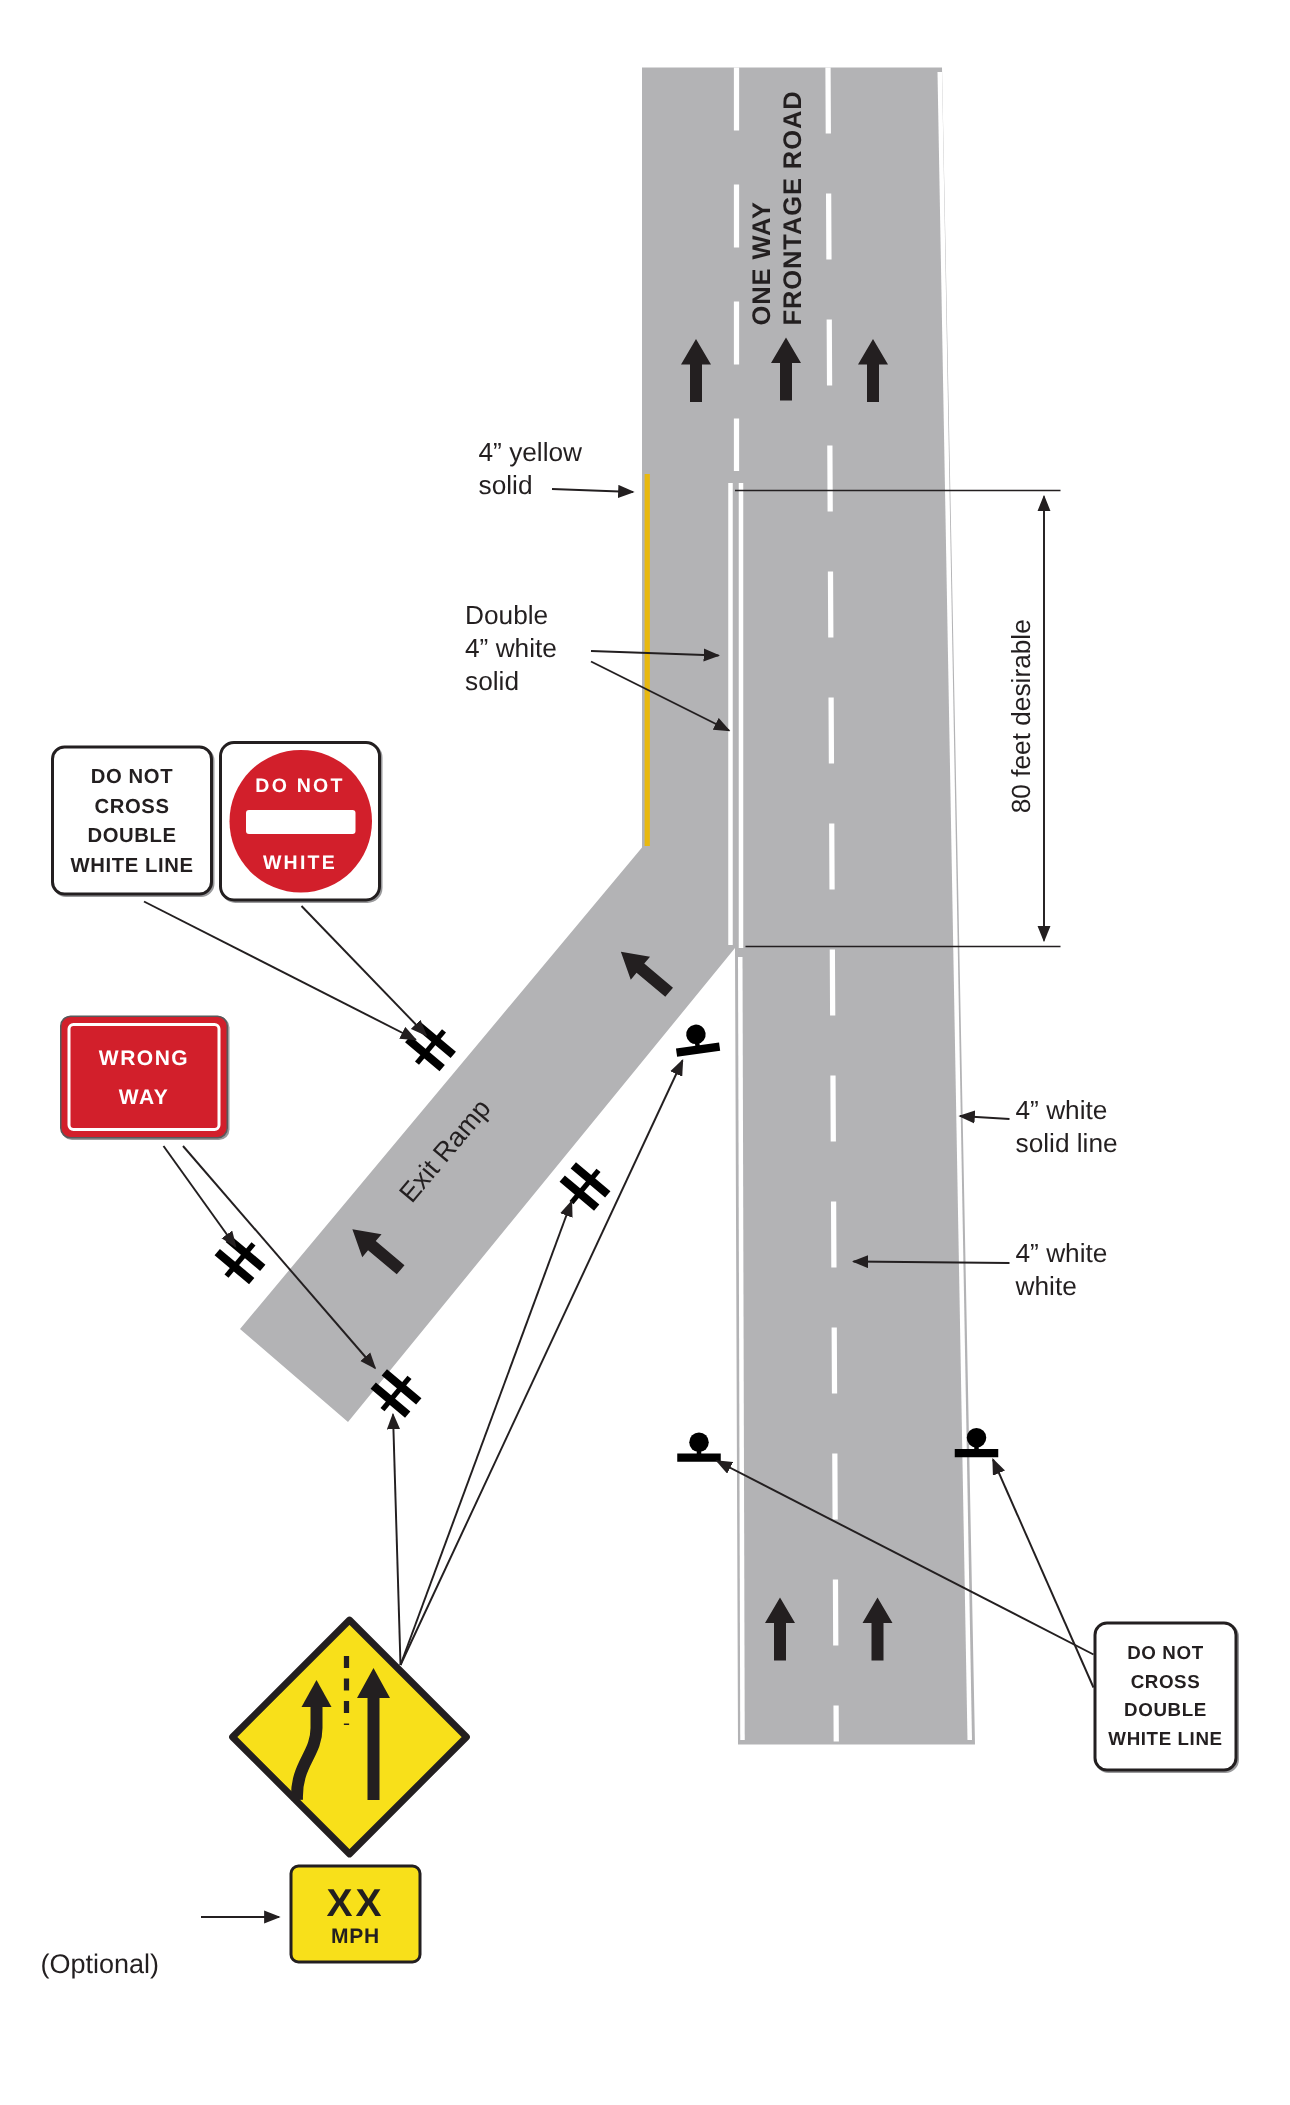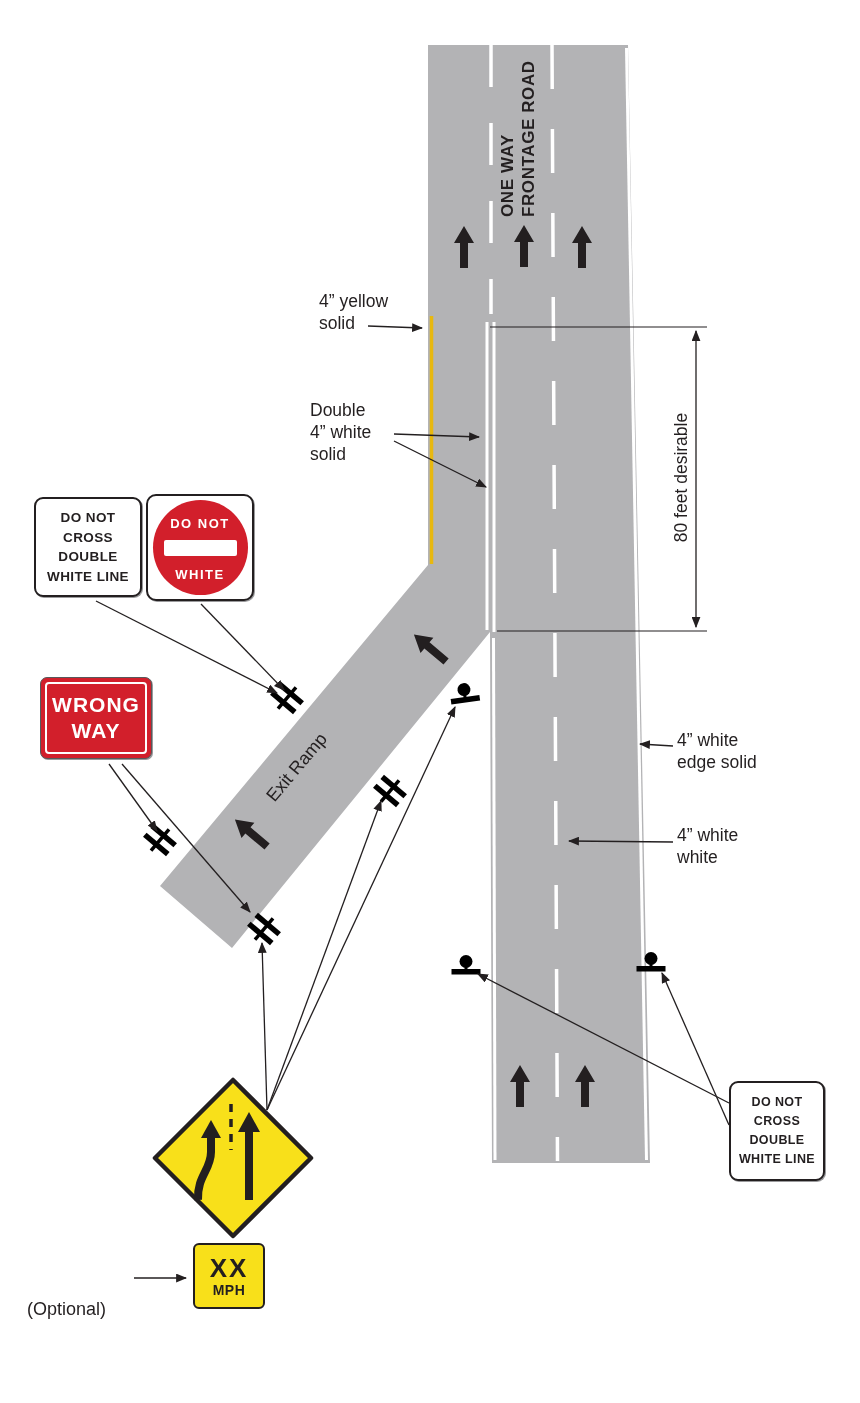--- a/index.html
+++ b/index.html
@@ -37,21 +37,21 @@
   .dne-circle{position:relative;width:95px;height:95px;border-radius:50%;background:#d21f2b;}
   .dne-donot{position:absolute;top:16px;width:100%;text-align:center;color:#fff;font-weight:bold;font-size:13px;letter-spacing:1.5px;}
   .dne-bar{position:absolute;left:11px;right:11px;top:40px;height:16px;background:#fff;border-radius:2px;}
   .dne-enter{position:absolute;bottom:13px;width:100%;text-align:center;color:#fff;font-weight:bold;font-size:13px;letter-spacing:1.5px;}
 
   
   .ww{background:#d21f2b;border:1px solid #58595b;border-radius:7px;padding:4px;box-shadow:1px 1px 0 #9a9a9c;}
   .ww-inner{
     box-sizing:border-box;height:100%;border:2.5px solid #fff;border-radius:4px;
     display:flex;flex-direction:column;align-items:center;justify-content:center;
-    color:#fff;font-weight:bold;font-size:21px;line-height:26px;letter-spacing:1px;
+    color:#fff;font-weight:bold;font-size:14px;line-height:26px;letter-spacing:1px;
   }
 
   
   .plaque{
     background:#f8e01a;border:2.5px solid #231f20;border-radius:6px;
     display:flex;flex-direction:column;align-items:center;justify-content:center;
     font-weight:bold;color:#231f20;
   }
   .plaque-xx{font-size:26px;line-height:28px;letter-spacing:2px;}
   .plaque-mph{font-size:14px;line-height:17px;letter-spacing:.5px;}
@@ -177,21 +177,21 @@
   </div>
 
   <div class="lbl" style="left:310px;top:399px;">
     <div>Double</div>
     <div>4” white</div>
     <div>solid</div>
   </div>
 
   <div class="lbl" style="left:677px;top:729px;">
     <div>4” white</div>
-    <div>edge solid</div>
+    <div>solid line</div>
   </div>
 
   <div class="lbl" style="left:677px;top:824px;">
     <div>4” white</div>
     <div>white</div>
   </div>
 
   <div class="lbl" style="left:27px;top:1266px;font-size:18px;margin-top:32px;">(Optional)</div>
 
   <div class="sign dncdwl dncdwl-top" style="left:34px;top:497px;width:108px;height:100px;">
@@ -217,21 +217,21 @@
   </div>
 
   <svg class="abs" style="left:151px;top:1076px;" width="164" height="164" viewBox="0 0 164 164">
     <polygon points="82,4 160,82 82,160 4,82" fill="#f8e01a" stroke="#231f20" stroke-width="4.5" stroke-linejoin="round"></polygon>
     <line x1="80" y1="28" x2="80" y2="74" stroke="#231f20" stroke-width="3.5" stroke-dasharray="8,7"></line>
     <polygon points="98,36 87,56 94,56 94,124 102,124 102,56 109,56" fill="#231f20"></polygon>
     <path d="M 47,124 C 46,100 60,94 60,76 L 60,62" stroke="#231f20" stroke-width="8" fill="none"></path>
     <polygon points="60,44 50,62 70,62" fill="#231f20"></polygon>
   </svg>
 
-  <div class="sign plaque" style="left:193px;top:1243px;width:72px;height:66px;">
+  <div class="sign plaque" style="left:193px;top:1243px;width:88px;height:66px;">
     <div class="plaque-xx">XX</div>
     <div class="plaque-mph">MPH</div>
   </div>
 
   <div class="sign dncdwl dncdwl-bottom" style="left:729px;top:1081px;width:96px;height:100px;">
     <div>DO NOT</div>
     <div>CROSS</div>
     <div>DOUBLE</div>
     <div>WHITE LINE</div>
   </div>

